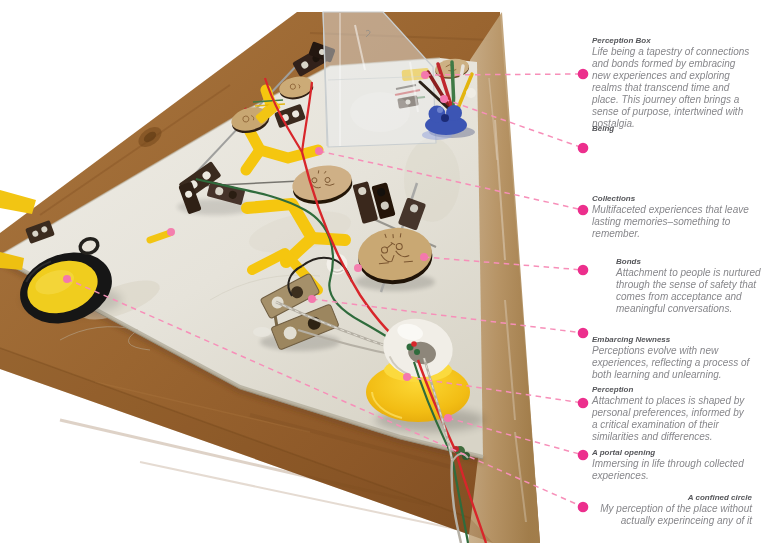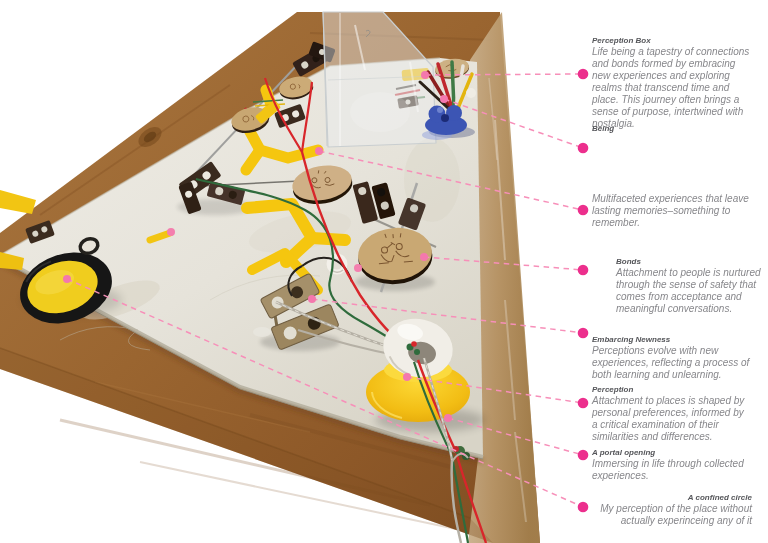--- a/index.html
+++ b/index.html
@@ -351,20 +351,21 @@
 
   <div>
     <div class="ann" style="top: 35px;">
       <div class="ann-title">Perception Box</div>
       <div class="ann-body">Life being a tapestry of connections and bonds formed by embracing new experiences and exploring realms that transcend time and place. This journey often brings a sense of purpose, intertwined with nostalgia.</div>
     </div>
     <div class="ann" style="top: 123px;">
       <div class="ann-title">Being</div>
     </div>
     <div class="ann" style="top: 193px;">
+      <div class="ann-title">Collections</div>
       <div class="ann-body">Multifaceted experiences that leave lasting memories–something to remember.</div>
     </div>
     <div class="ann" style="top: 256px; margin-left: 24px;">
       <div class="ann-title">Bonds</div>
       <div class="ann-body">Attachment to people is nurtured through the sense of safety that comes from acceptance and meaningful conversations.</div>
     </div>
     <div class="ann" style="top: 334px;">
       <div class="ann-title">Embarcing Newness</div>
       <div class="ann-body">Perceptions evolve with new experiences, reflecting a process of both learning and unlearning.</div>
     </div>

